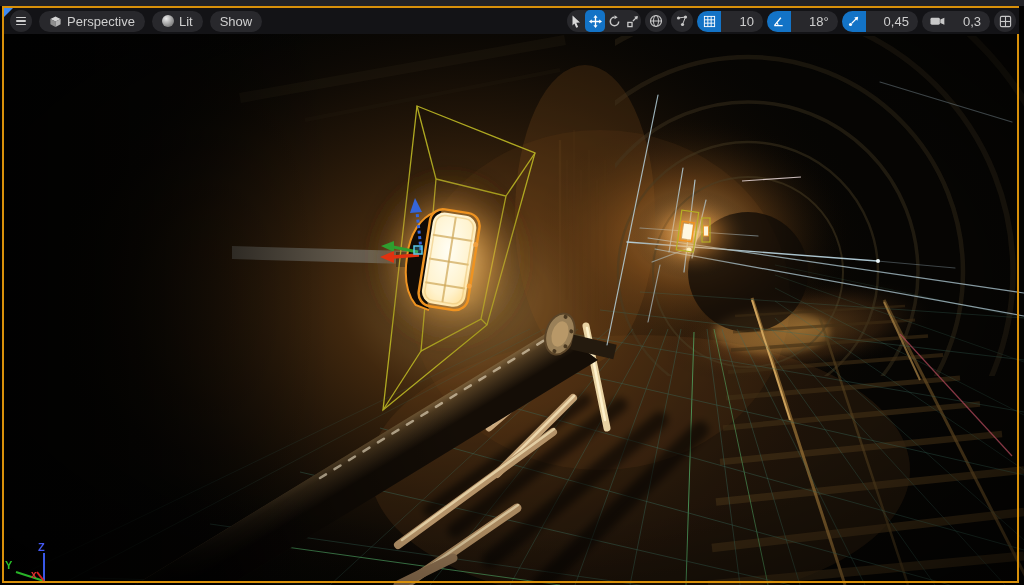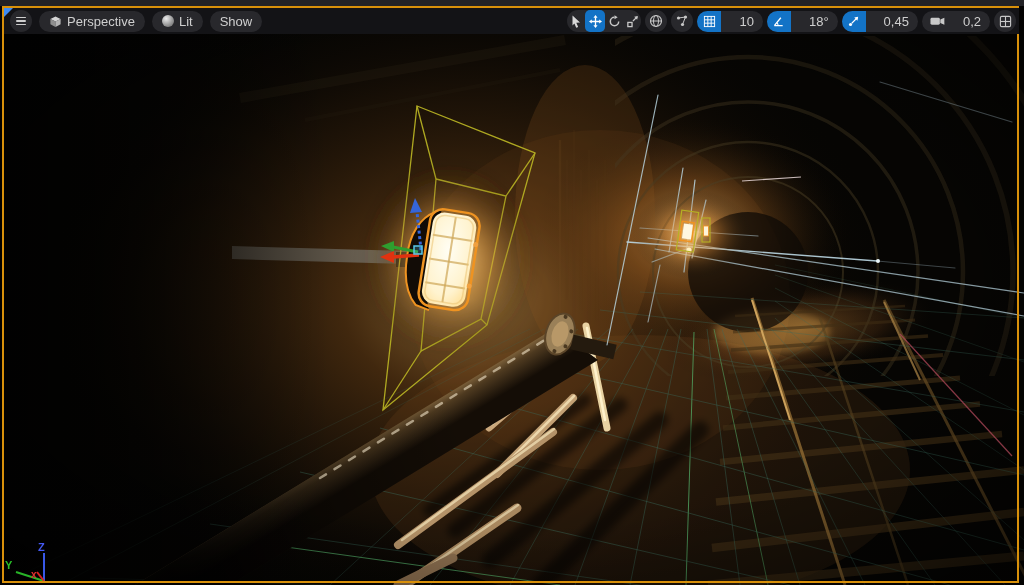--- a/index.html
+++ b/index.html
@@ -439,21 +439,21 @@
       </span>
       <span class="val">0,45</span>
     </div>
     <div class="val-chip">
       <span style="padding-left:8px;display:flex;align-items:center;">
         <svg width="15" height="12" viewBox="0 0 16 12">
           <rect x="0.5" y="2.5" width="10" height="7.5" rx="1.5" fill="#c8c8c8"></rect>
           <polygon points="11,4.5 15.3,2.5 15.3,10 11,8" fill="#c8c8c8"></polygon>
         </svg>
       </span>
-      <span class="val">0,2</span>
+      <span class="val">0,3</span>
     </div>
     <div class="circle-btn">
       <svg width="13" height="13" viewBox="0 0 14 14">
         <g stroke="#c8c8c8" stroke-width="1.2" fill="none">
           <rect x="1.5" y="1.5" width="11" height="11" rx="1.5"></rect>
           <line x1="7" y1="1.5" x2="7" y2="12.5"></line>
             <line x1="1.5" y1="7" x2="12.5" y2="7"></line>
         </g>
       </svg>
     </div>

